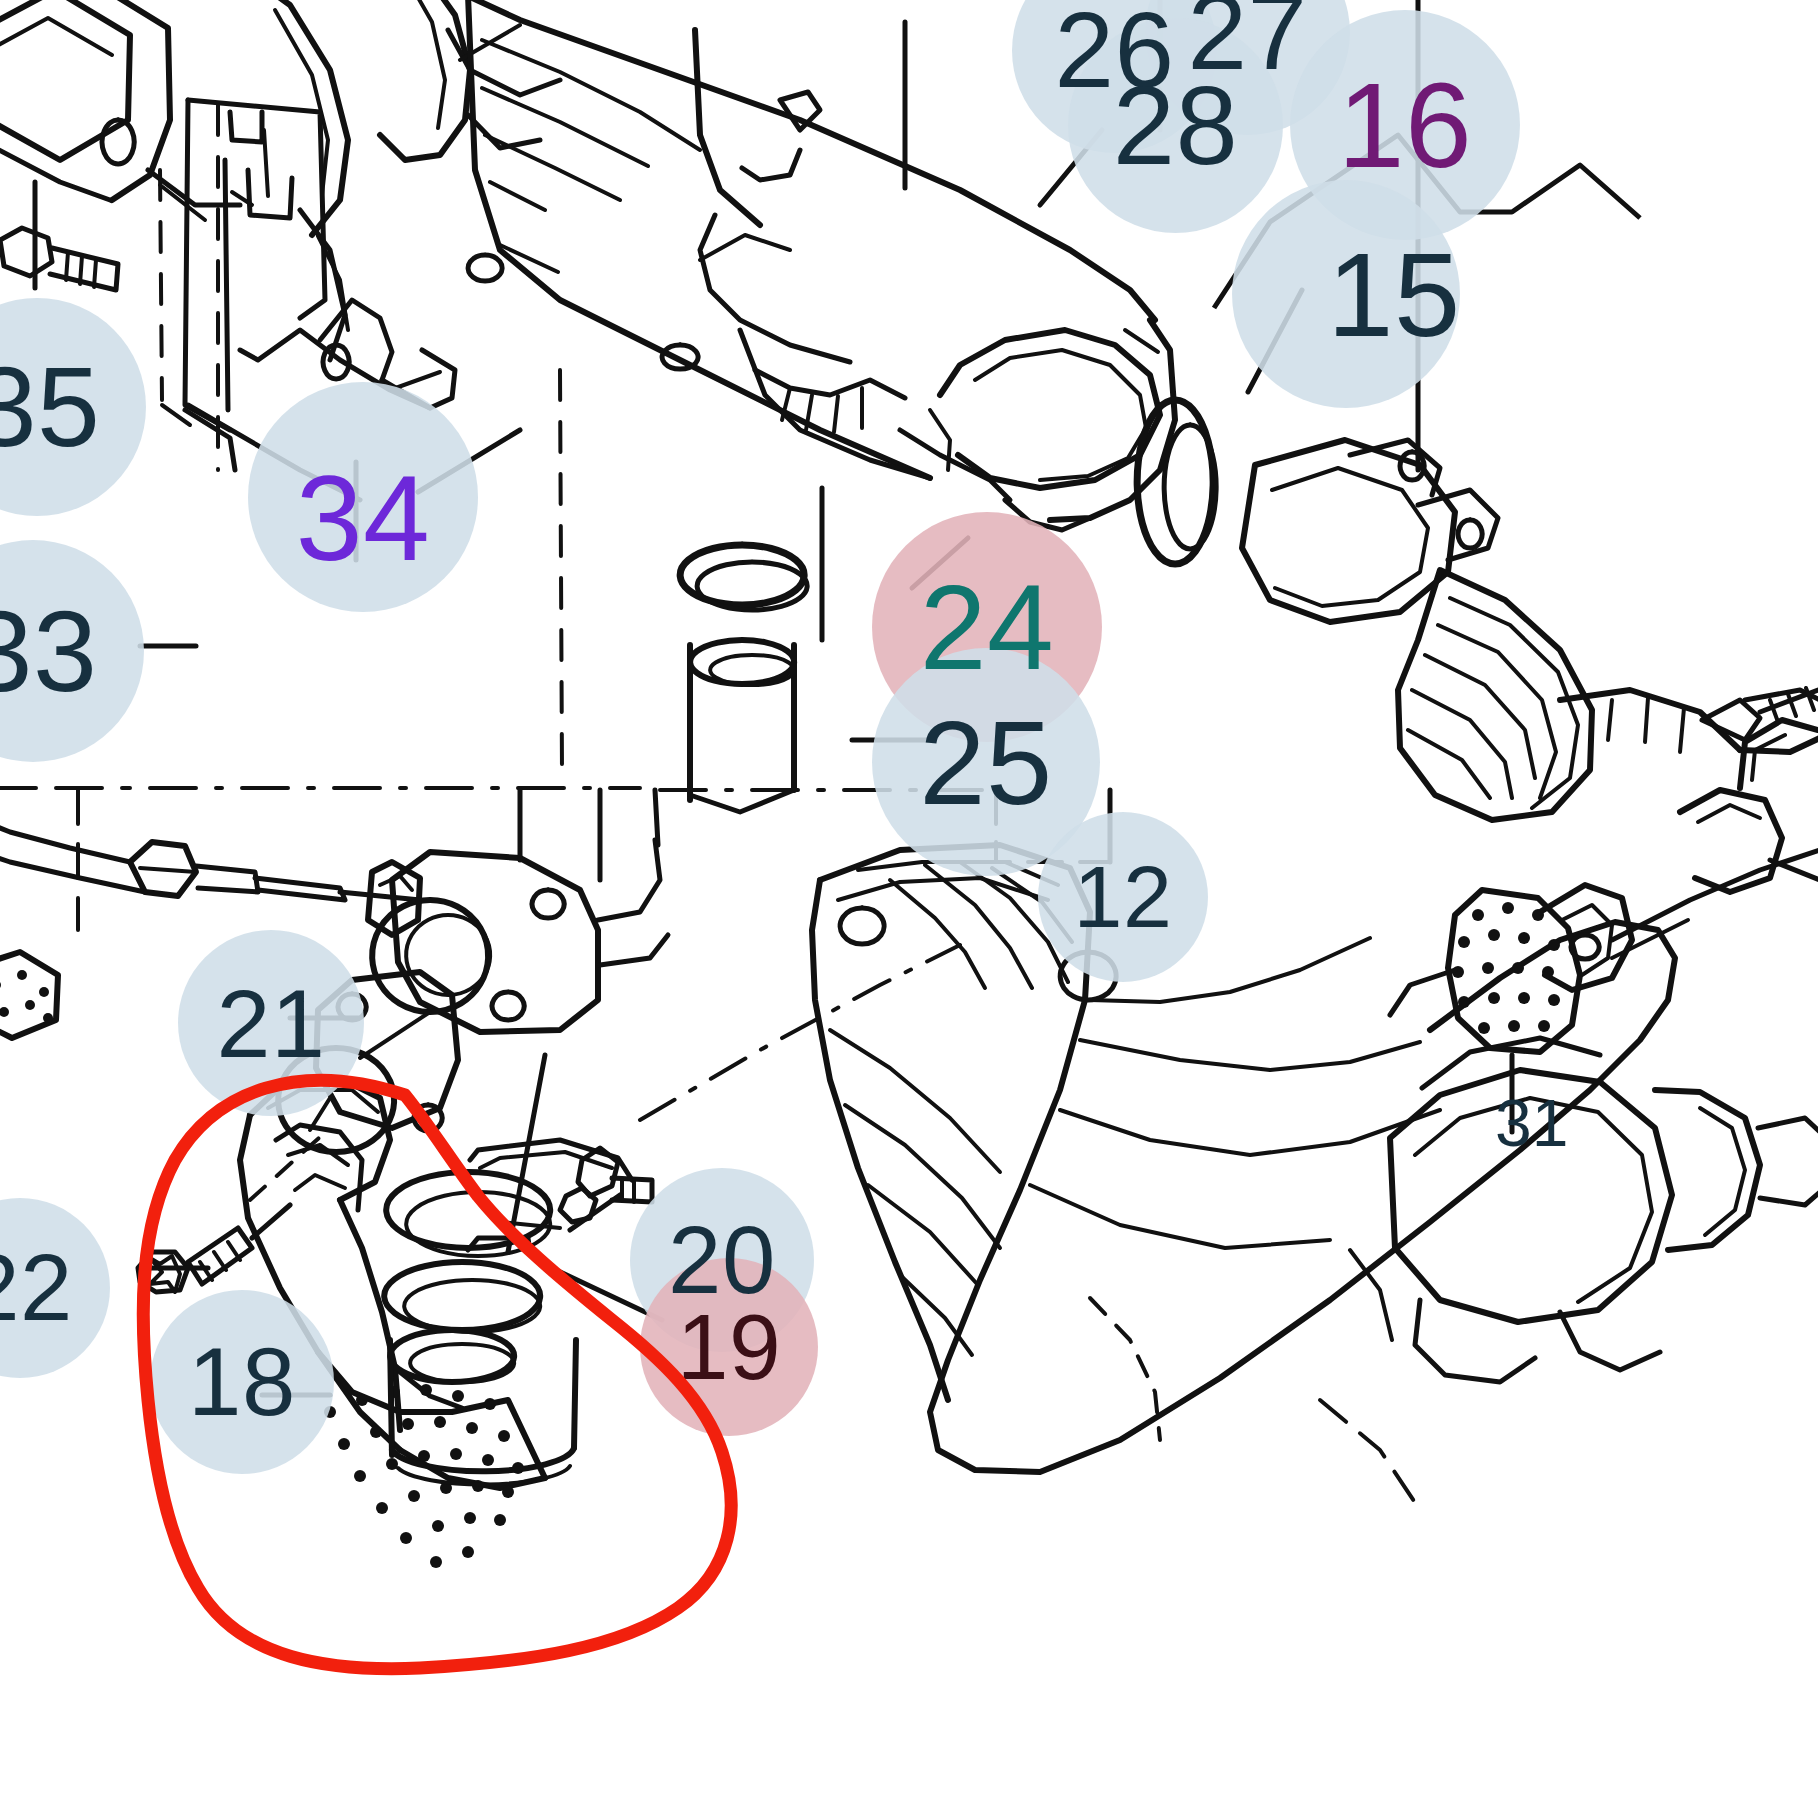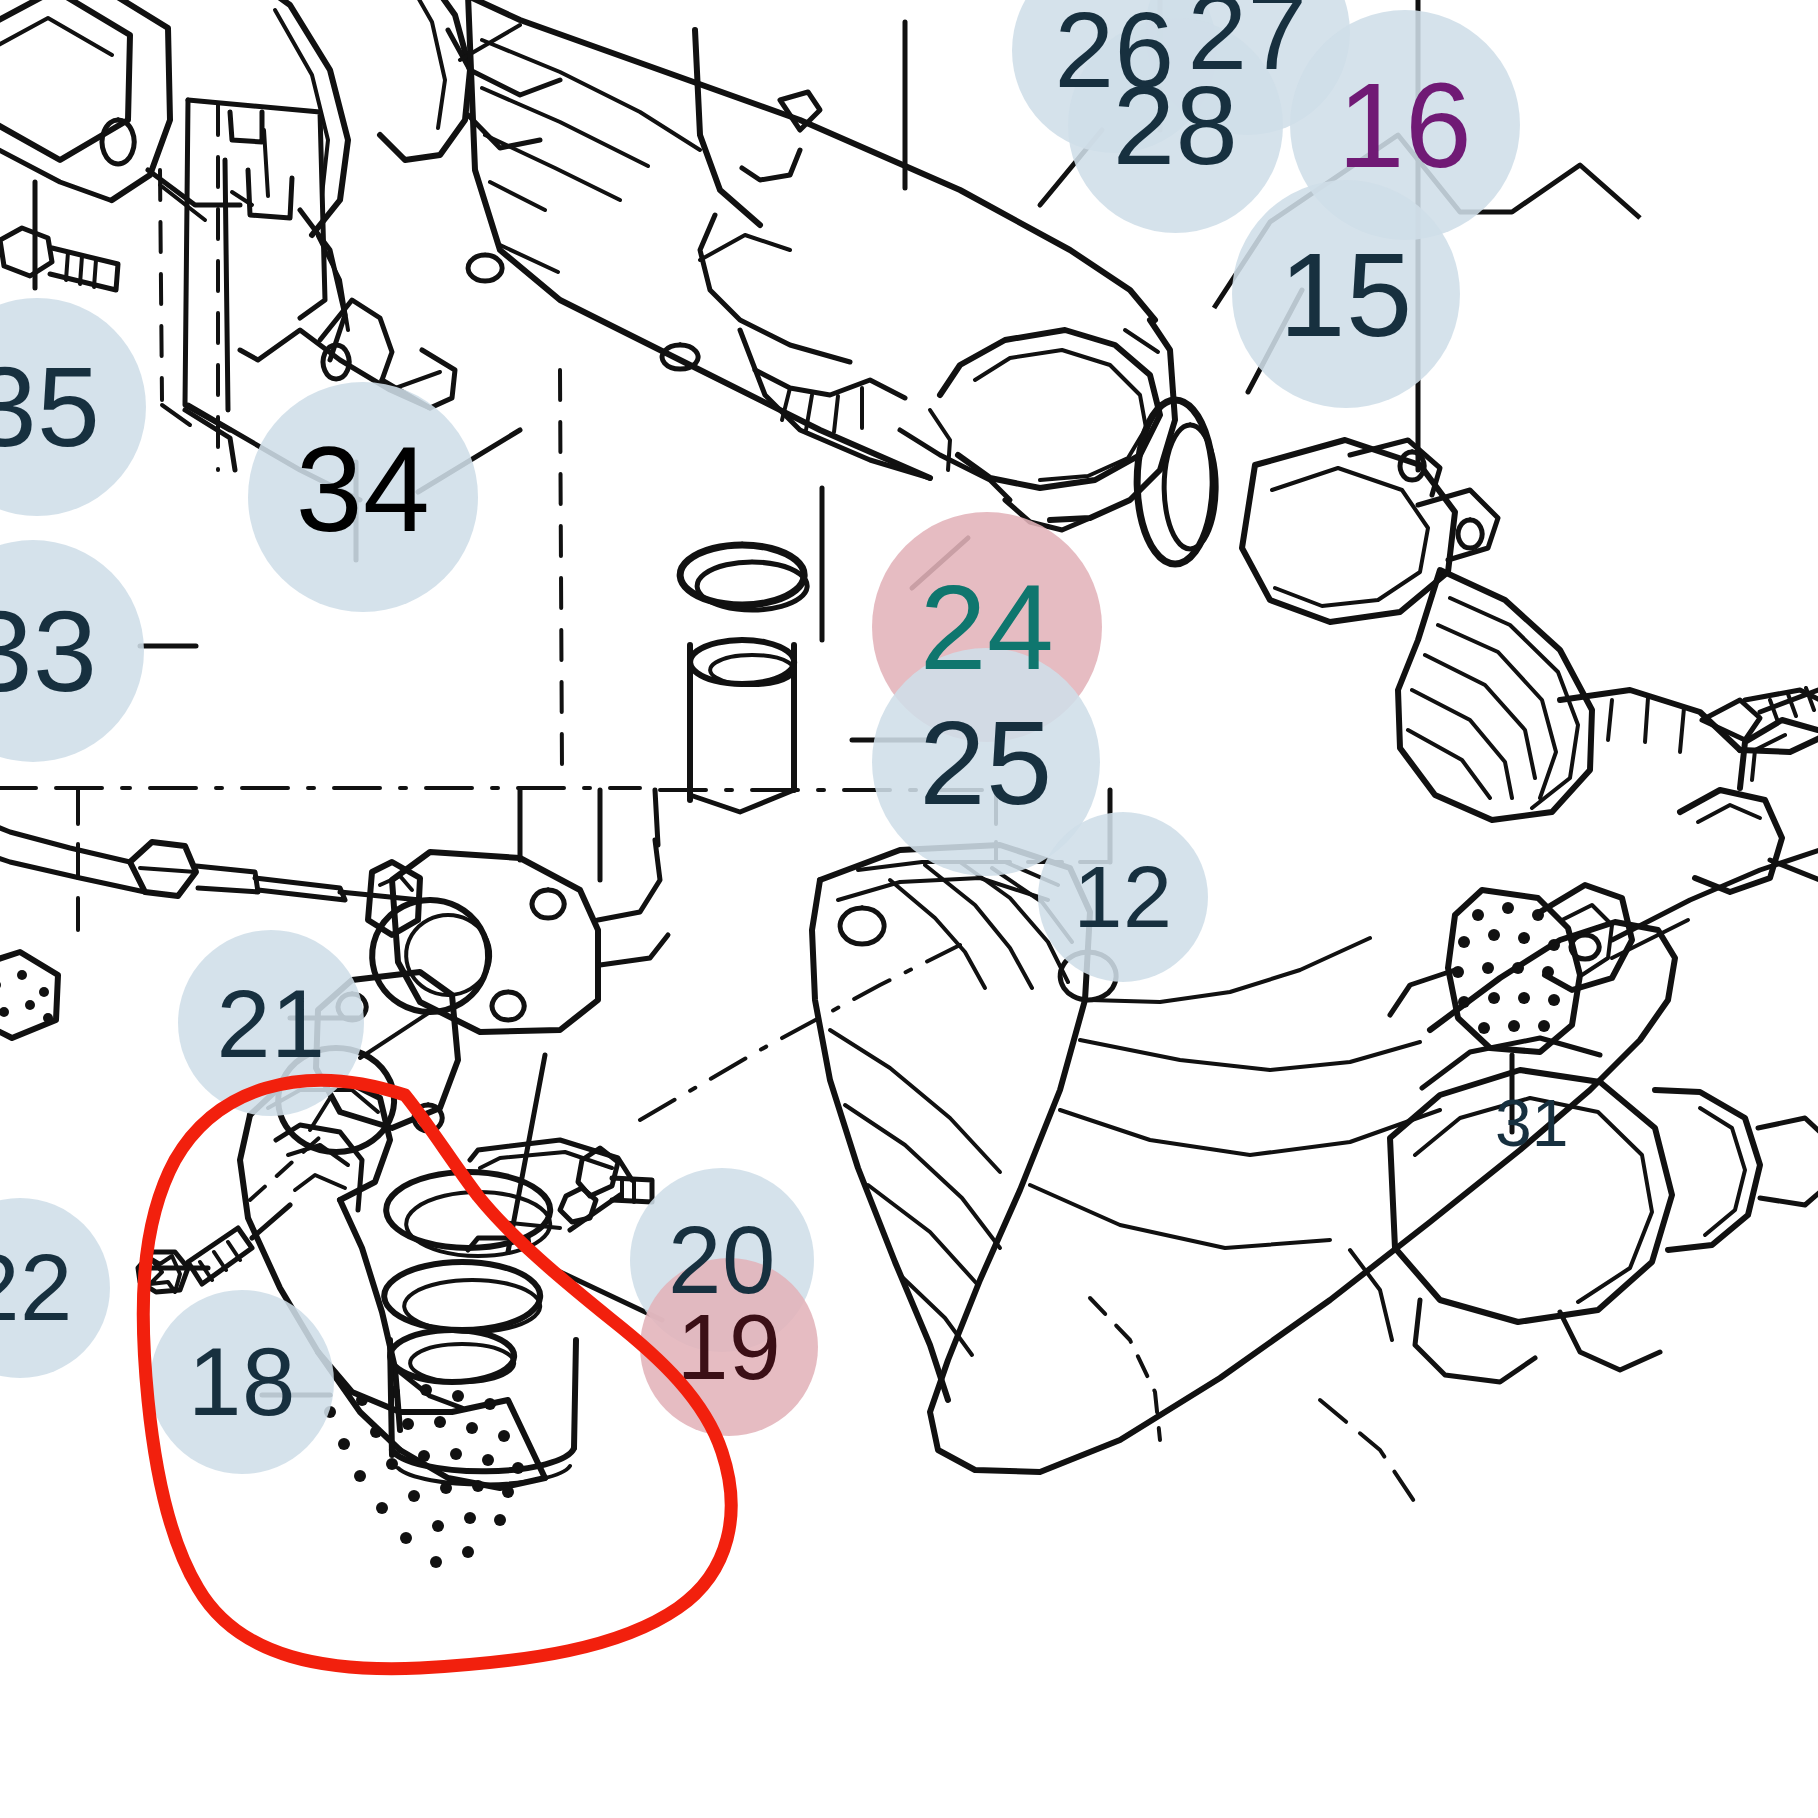--- a/index.html
+++ b/index.html
@@ -453,27 +453,27 @@
       </div>
       <div class="callout" style="left: 1145px; top: -70px; width: 205px; height: 205px; color: rgb(23, 48, 63); font-size: 107px;">
         <span class="callout-text">27</span>
       </div>
       <div class="callout" style="left: 1068px; top: 18px; width: 215px; height: 215px; color: rgb(23, 48, 63); font-size: 112px;">
         <span class="callout-text">28</span>
       </div>
       <div class="callout" style="left: 1290px; top: 10px; width: 230px; height: 230px; color: #701a75; font-size: 120px;">
         <span class="callout-text">16</span>
       </div>
-      <div class="callout" style="left: 1232px; top: 180px; width: 228px; height: 228px; color: rgb(23, 48, 63); font-size: 119px;">
+      <div class="callout" style="left: 1280px; top: 180px; width: 228px; height: 228px; color: rgb(23, 48, 63); font-size: 119px;">
         <span class="callout-text">15</span>
       </div>
       <div class="callout" style="left: -72px; top: 298px; width: 218px; height: 218px; color: rgb(23, 48, 63); font-size: 113px;">
         <span class="callout-text">35</span>
       </div>
-      <div class="callout" style="left: 248px; top: 374px; width: 230px; height: 230px; color: #000000; font-size: 120px;">
+      <div class="callout" style="left: 248px; top: 403px; width: 230px; height: 230px; color: #6d28d9; font-size: 120px;">
         <span class="callout-text">34</span>
       </div>
       <div class="callout" style="left: -78px; top: 540px; width: 222px; height: 222px; color: rgb(23, 48, 63); font-size: 115px;">
         <span class="callout-text">33</span>
       </div>
       <div class="callout" style="left: 872px; top: 512px; width: 230px; height: 230px; color: #0f766e; font-size: 120px;">
         <span class="callout-text">24</span>
       </div>
       <div class="callout" style="left: 872px; top: 648px; width: 228px; height: 228px; color: rgb(23, 48, 63); font-size: 119px;">
         <span class="callout-text">25</span>

